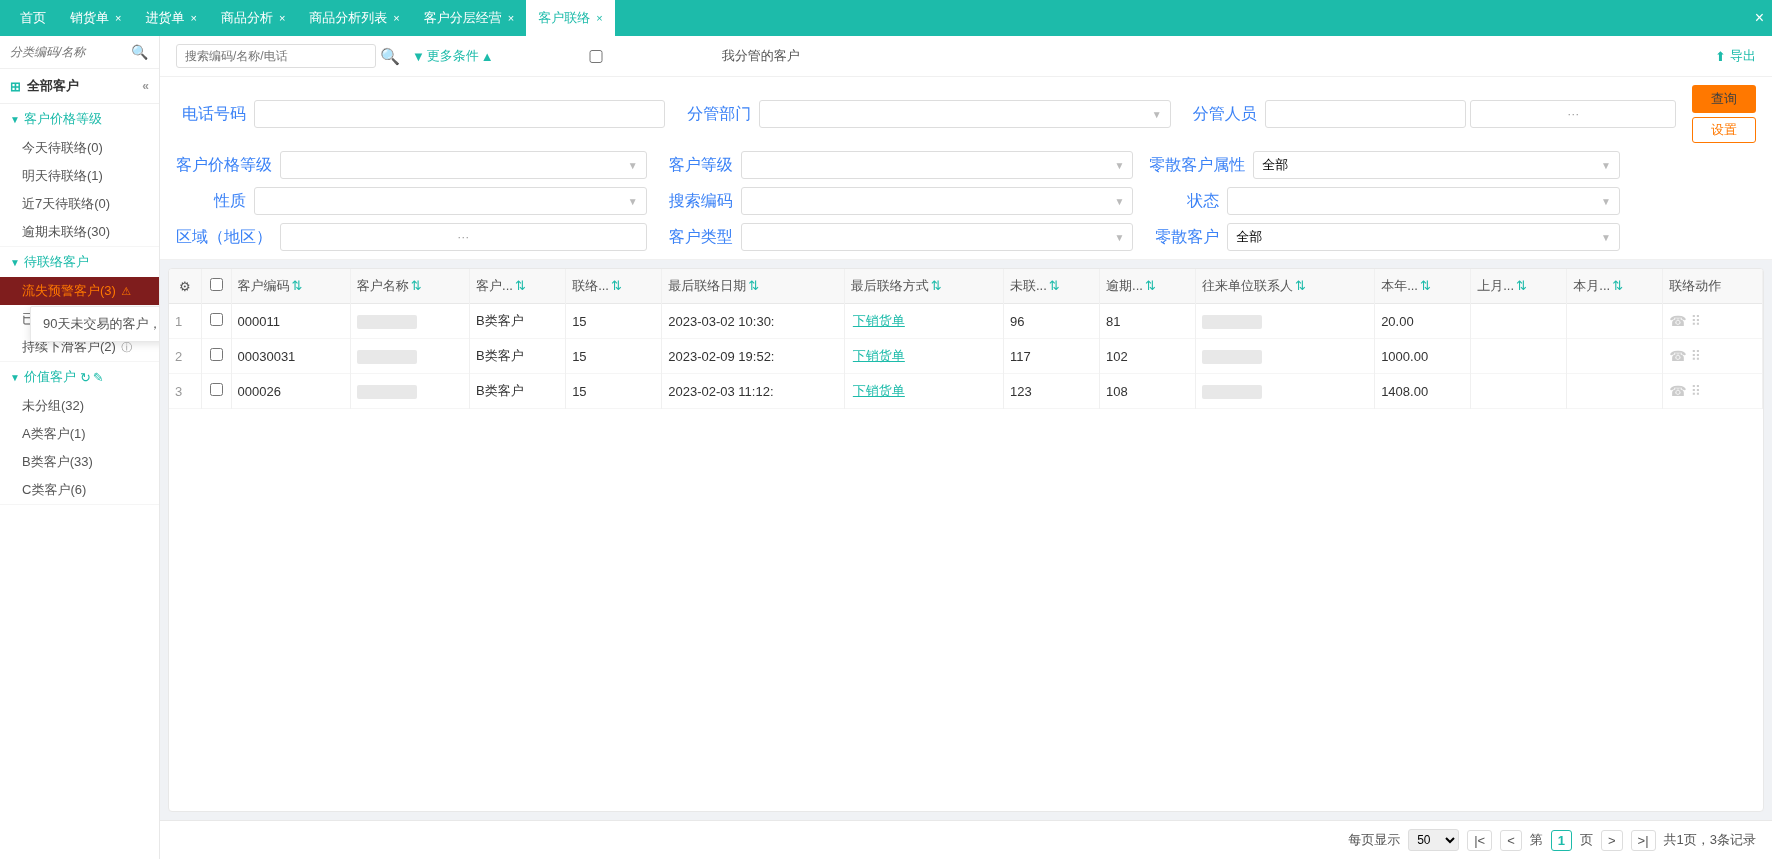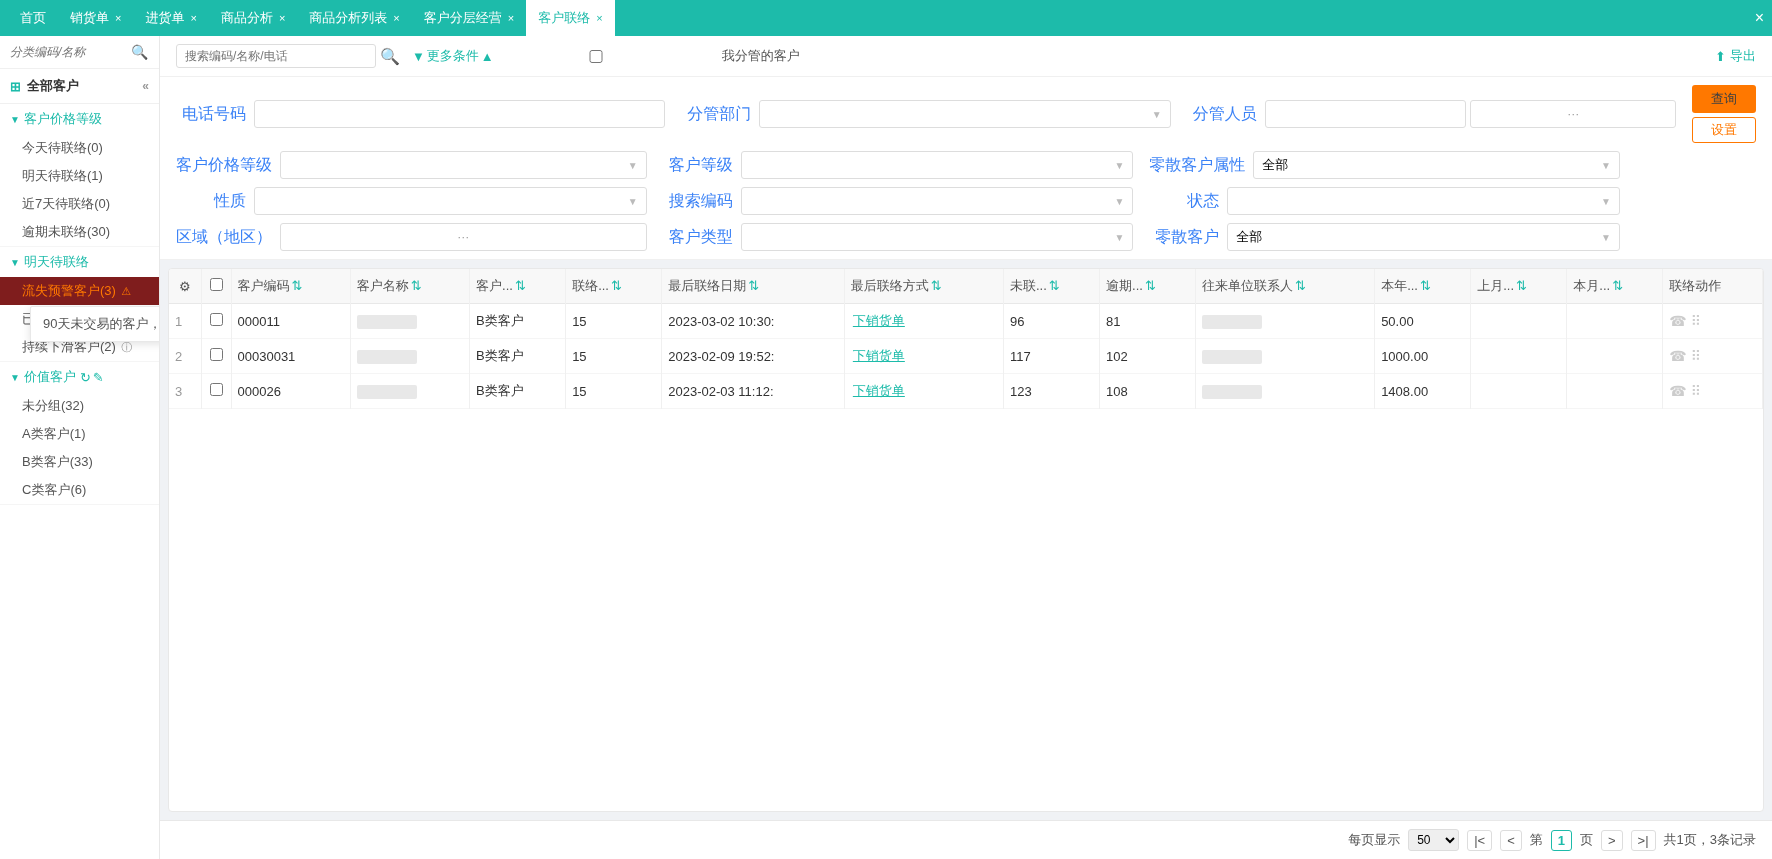--- a/index.html
+++ b/index.html
@@ -405,21 +405,21 @@
         <span>近7天待联络(0)</span>
       </div>
       <div class="sidebar-item">
         <span>逾期未联络(30)</span>
       </div>
     </div>
 
     <div class="sidebar-group">
       <div class="sidebar-group-title">
         <span class="arrow">▼</span>
-        <span>明天待联络</span>
+        <span>待联络客户</span>
       </div>
       <div class="sidebar-item active">
         <span>流失预警客户(3)</span>
         <span style="color:#ff7800;margin-left:2px;font-size:11px;">⚠</span>
       </div>
       <div class="sidebar-item">
         <span>已流失客户(24)</span>
         <span style="color:#999;font-size:11px;margin-left:2px;">ⓘ</span>
       </div>
       <div class="sidebar-item">
@@ -601,21 +601,21 @@
     <td class="checkbox-cell"><input type="checkbox" style=""></td>
     <td>000011</td>
     <td><span class="blurred"></span></td>
     <td>B类客户</td>
     <td>15</td>
     <td>2023-03-02 10:30:</td>
     <td class="link-cell">下销货单</td>
     <td>96</td>
     <td>81</td>
     <td><span class="blurred"></span></td>
-    <td>50.00</td>
+    <td>20.00</td>
     <td></td>
     <td></td>
     <td>
       <div class="action-icons">
         <span class="action-icon" title="联络">☎</span>
         <span class="action-icon" title="更多">⠿</span>
       </div>
     </td>
   </tr>
             <tr>

